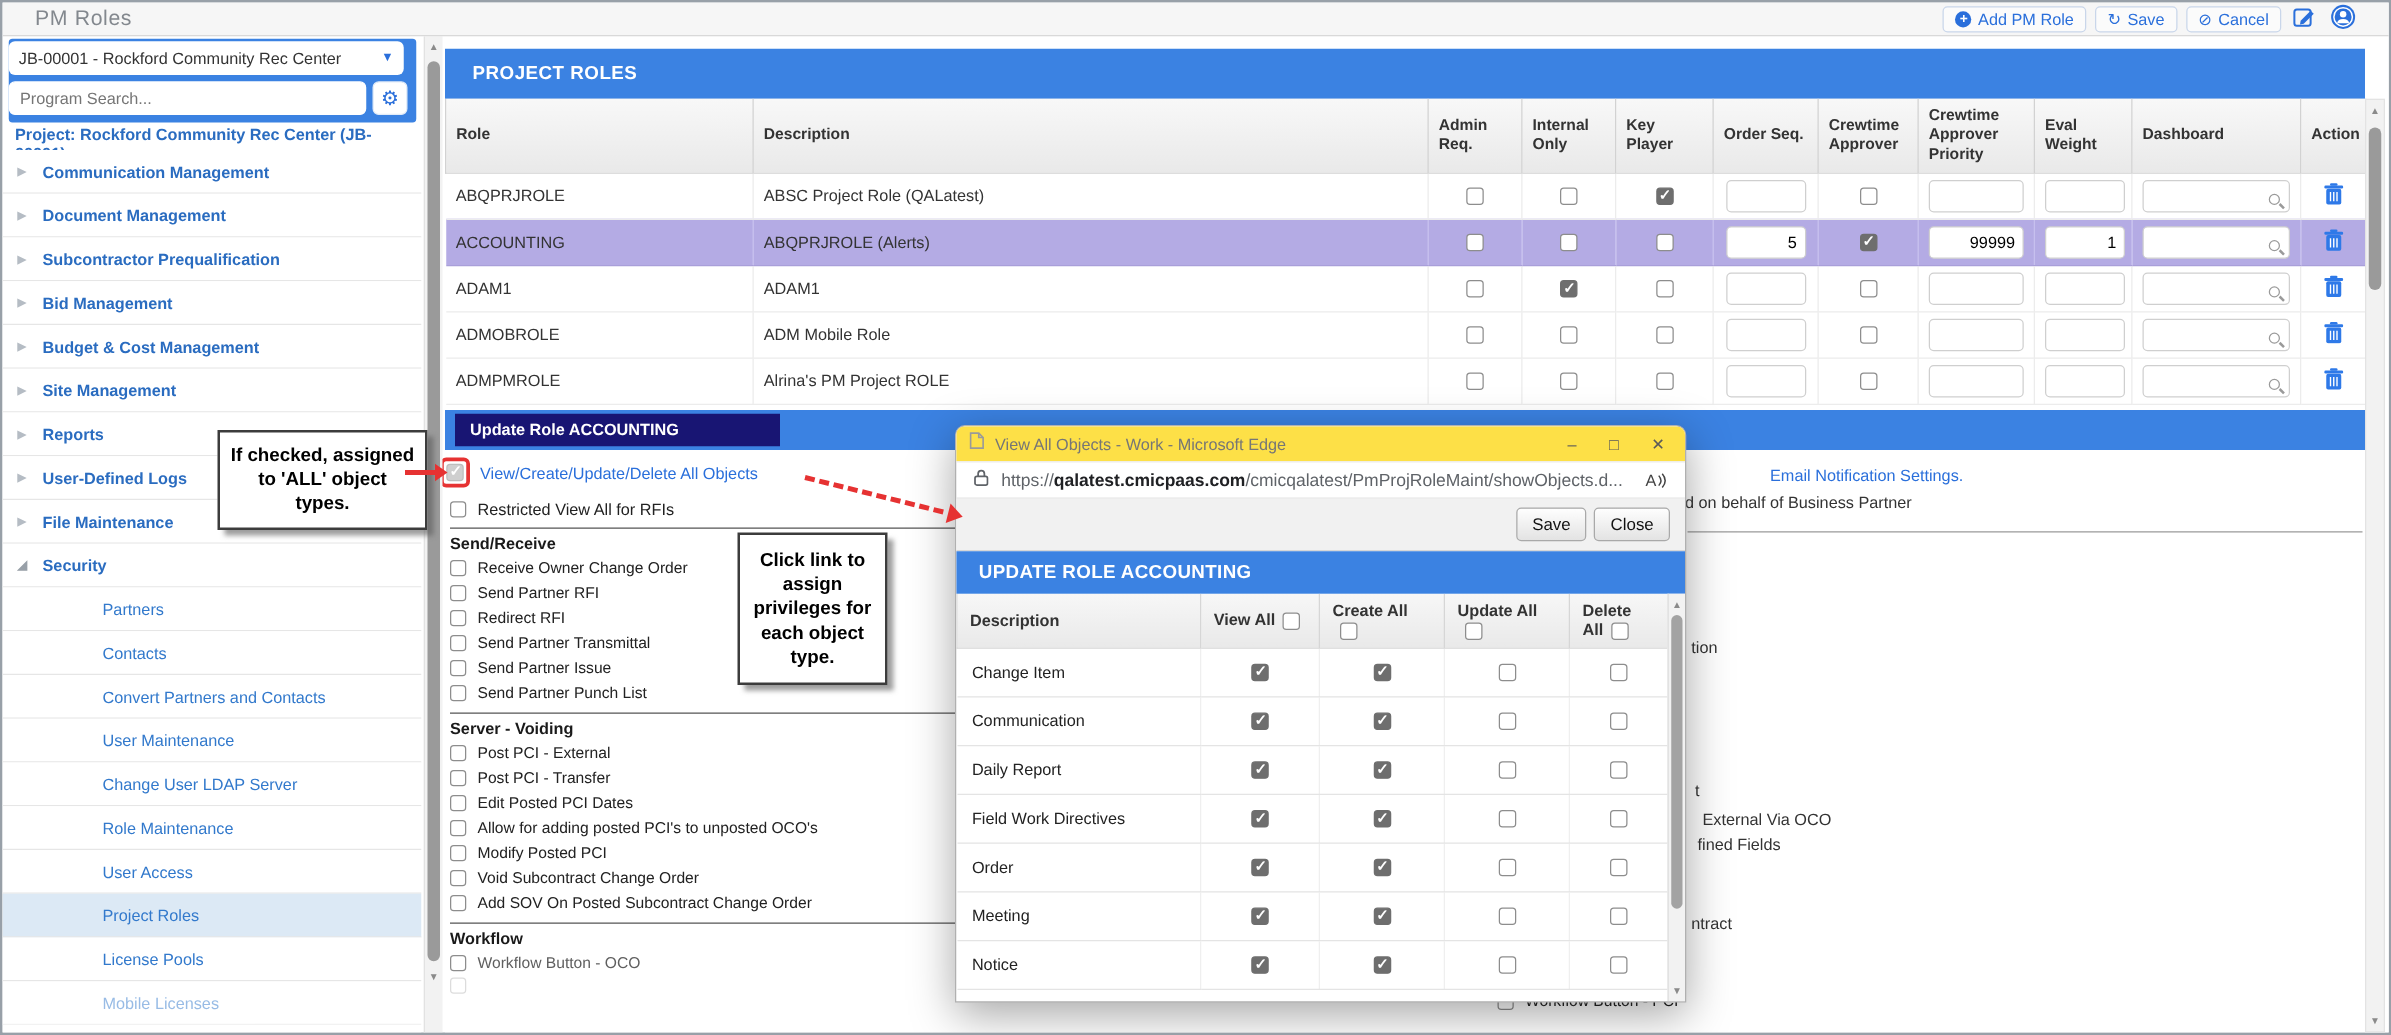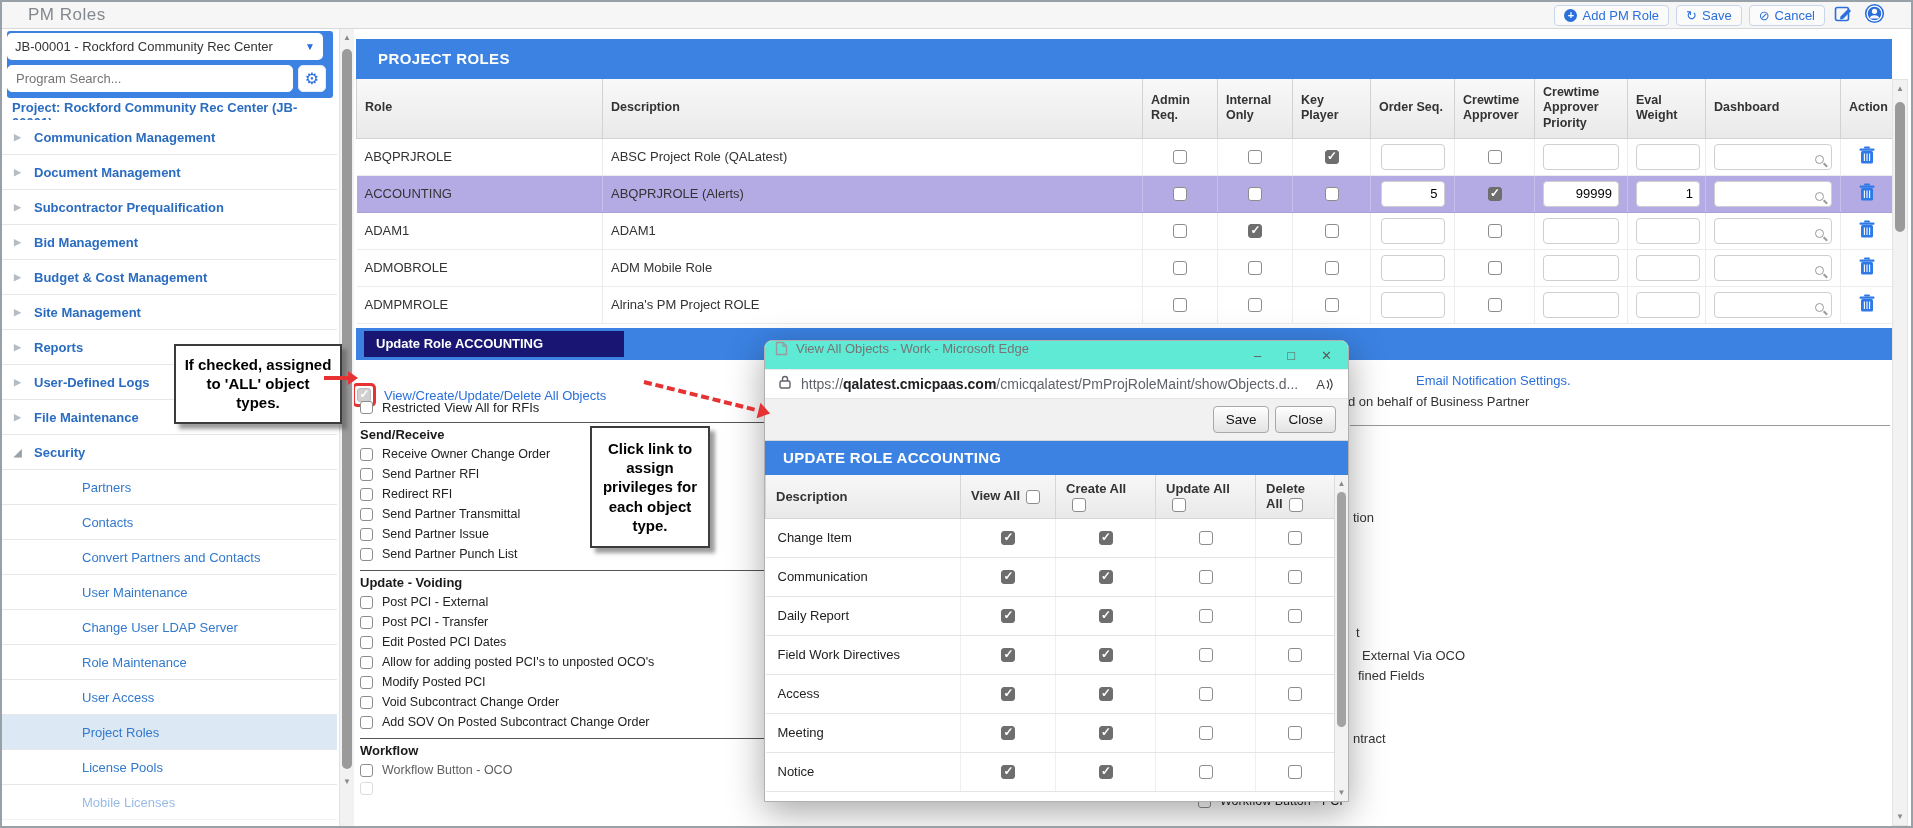--- a/index.html
+++ b/index.html
@@ -52,21 +52,21 @@
   .dash-wrap .tin{width:118px;}
   .mag{position:absolute;right:8px;top:6px;width:9px;height:9px;border:1.6px solid #9a9a9a;border-radius:50%;cursor:pointer;}
   .mag::after{content:"";position:absolute;width:5px;height:1.8px;background:#9a9a9a;transform:rotate(45deg);right:-4.5px;bottom:-2.5px;}
   .trash{cursor:pointer;display:inline-block;}
   
   .main-scroll{position:absolute;left:1536px;top:50px;width:16px;bottom:0;background:#f2f2f2;border:1px solid #e3e3e3;}
   .main-thumb{position:absolute;left:2px;width:10px;border-radius:5px;background:#9a9a9a;top:22px;height:130px;}
   
   .band{position:absolute;left:0;top:299px;width:1536px;height:32px;background:#3b82e2;}
   .navy{position:absolute;left:8px;top:3px;width:260px;height:26px;background:#181573;color:#fff;font-size:13px;font-weight:bold;line-height:26px;padding-left:12px;}
-  .row-allobjects{position:absolute;left:-4px;top:351px;display:flex;align-items:center;height:30px;justify-content:space-between;}
+  .row-allobjects{position:absolute;left:-4px;top:334px;display:flex;align-items:center;height:30px;justify-content:space-between;}
   .ring{display:inline-flex;border:3px solid #e63232;border-radius:5px;padding:2px;}
   .objlink{color:#2a6fdb;font-size:13px;margin-left:8px;cursor:pointer;text-decoration:none;}
   .perm-col{position:absolute;left:4px;top:369px;width:576px;}
   .perm-row{display:flex;align-items:center;gap:9px;height:18px;margin-bottom:4px;font-size:13px;color:#222;}
   .perm-row .cb{width:13px;height:13px;}
   .perm-hr{border:none;border-top:1px solid #555;margin:6px 0 4px 0;width:576px;}
   .perm-head{font-size:13px;font-weight:bold;color:#1a1a1a;height:17px;}
   .pitem{display:flex;align-items:center;gap:9px;height:20px;font-size:12.5px;color:#222;}
   .pitem .cb{width:13px;height:13px;}
   .dim .pitem{color:#5f5f5f;}
@@ -82,21 +82,21 @@
   .callout{position:absolute;background:#fff;border:2px solid #3c3c3c;box-shadow:5px 5px 4px rgba(90,90,90,.6);font-size:15px;font-weight:bold;color:#000;text-align:center;line-height:1.28;z-index:40;}
   .callout1{left:172px;top:342px;width:168px;padding:9px 8px;}
   .callout2{left:588px;top:424px;width:120px;padding:11px 10px;}
   .arrow1{position:absolute;left:322px;top:374px;width:25px;height:4px;background:#e63232;z-index:41;}
   .arrow1::after{content:"";position:absolute;right:-9px;top:-5px;border-left:10px solid #e63232;border-top:7px solid transparent;border-bottom:7px solid transparent;}
   .arrow2{position:absolute;left:642px;top:378px;width:130px;height:4px;transform:rotate(14deg);transform-origin:left center;z-index:60;}
   .arrow2 .dash{position:absolute;left:0;top:0;width:114px;border-top:4px dashed #e63232;}
   .arrow2::after{content:"";position:absolute;right:0;top:-6px;border-left:12px solid #e63232;border-top:8px solid transparent;border-bottom:8px solid transparent;}
   
   .popup{position:absolute;left:762px;top:338px;width:585px;height:462px;background:#fff;border:1px solid #b0b0b0;border-radius:8px 8px 0 0;box-shadow:0 10px 36px rgba(0,0,0,.35);z-index:50;overflow:hidden;}
-  .pp-titlebar{height:28px;display:flex;padding:0 10px;gap:8px;background:#5eead4;}
+  .pp-titlebar{height:28px;display:flex;align-items:center;padding:0 10px;gap:8px;background:#fde047;}
   .pp-title{font-size:13px;color:#767676;}
   .pp-ctrls{margin-left:auto;display:flex;align-items:center;gap:26px;padding-right:6px;color:#5a5a5a;}
   .pp-ctrls span{cursor:pointer;font-size:13px;line-height:1;}
   .pp-urlbar{height:30px;border-top:1px solid #ececec;border-bottom:1px solid #e4e4e4;display:flex;align-items:center;gap:10px;padding:0 14px;}
   .pp-url{font-size:14px;color:#5f6368;white-space:nowrap;overflow:hidden;}
   .pp-url b{color:#202124;font-weight:bold;}
   .ra{margin-left:auto;font-size:13px;color:#444;display:flex;align-items:center;gap:1px;cursor:pointer;}
   .pp-strip{height:42px;background:#f1f1f1;border-bottom:1px solid #d6d6d6;display:flex;align-items:center;justify-content:flex-end;gap:6px;padding:0 12px;}
   .pp-btn{height:27px;min-width:50px;padding:0 12px;background:linear-gradient(#fefefe,#e3e3e3);border:1px solid #a9a9a9;border-radius:4px;font-size:13.5px;color:#111;cursor:pointer;font-family:"Liberation Sans",sans-serif;}
   .pp-bluehead{height:34px;background:#3b82e2;color:#fff;font-size:15px;font-weight:bold;line-height:34px;padding-left:18px;letter-spacing:.3px;}
@@ -511,21 +511,21 @@
             <span class="cb"></span>
             <span>Send Partner Issue</span>
           </div>
 
           <div class="pitem">
             <span class="cb"></span>
             <span>Send Partner Punch List</span>
           </div>
         </div>
       <hr class="perm-hr">
-      <div class="perm-head">Update - Voiding</div>
+      <div class="perm-head">Server - Voiding</div>
       <div>
 
           <div class="pitem">
             <span class="cb"></span>
             <span>Post PCI - External</span>
           </div>
 
           <div class="pitem">
             <span class="cb"></span>
             <span>Post PCI - Transfer</span>
@@ -674,21 +674,21 @@
 
             <tr>
               <td>Field Work Directives</td>
               <td class="ctr"><span class="cb on"></span></td>
               <td class="ctr"><span class="cb on"></span></td>
               <td class="ctr"><span class="cb"></span></td>
               <td class="ctr"><span class="cb"></span></td>
             </tr>
 
             <tr>
-              <td>Access</td>
+              <td>Order</td>
               <td class="ctr"><span class="cb on"></span></td>
               <td class="ctr"><span class="cb on"></span></td>
               <td class="ctr"><span class="cb"></span></td>
               <td class="ctr"><span class="cb"></span></td>
             </tr>
 
             <tr>
               <td>Meeting</td>
               <td class="ctr"><span class="cb on"></span></td>
               <td class="ctr"><span class="cb on"></span></td>

